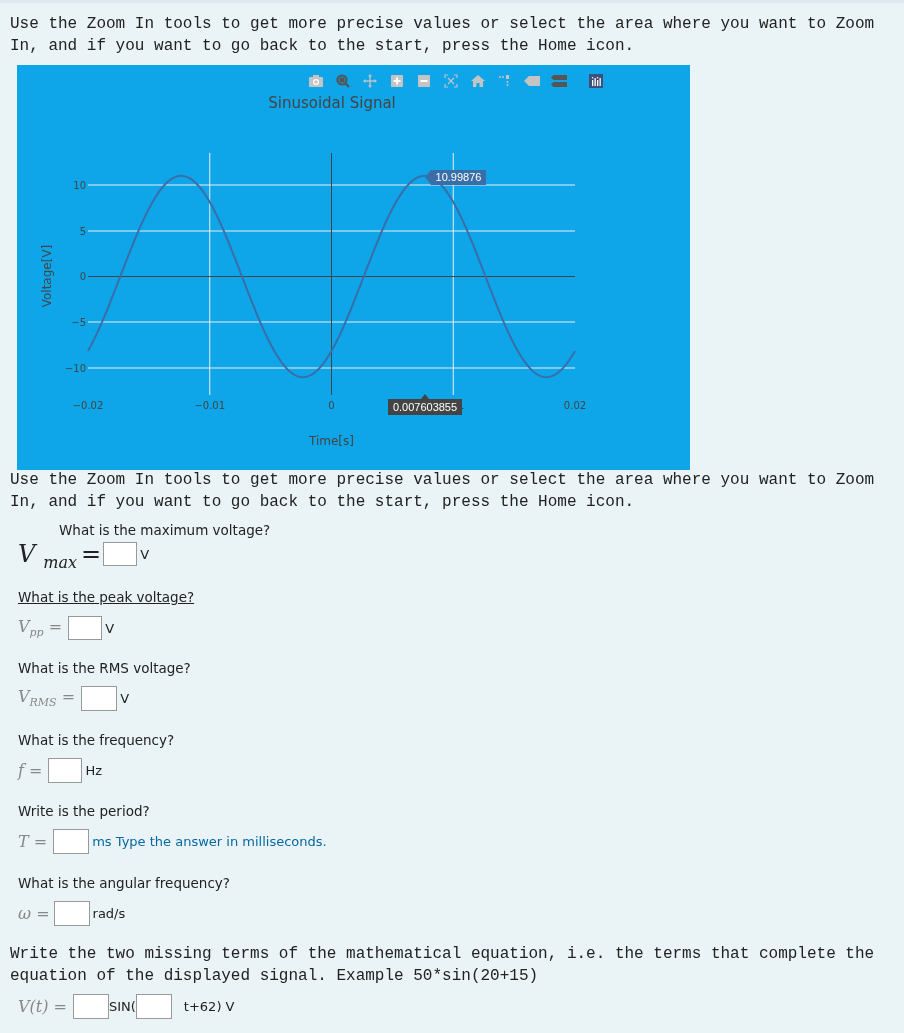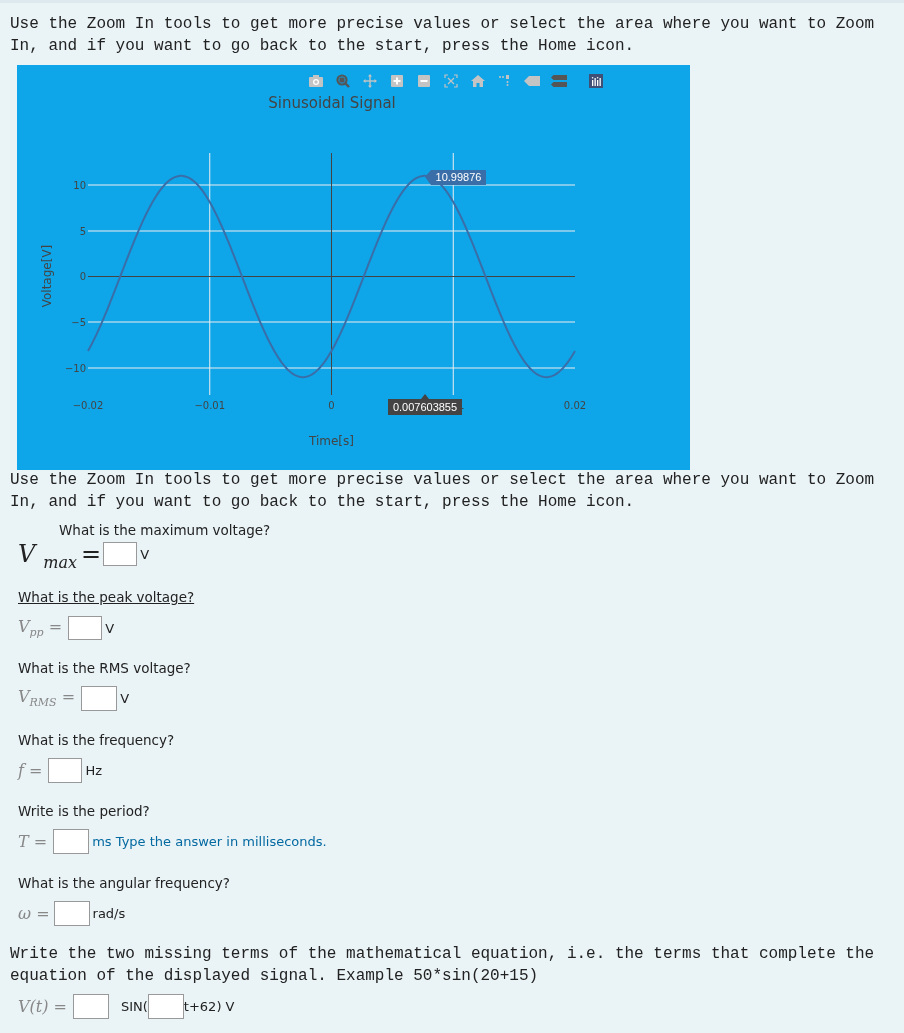--- a/index.html
+++ b/index.html
@@ -225,16 +225,16 @@
 <div class="ans-row" style="top:898px;">
   <span class="math" style="margin-right:4px;"><span>ω</span> =</span>
   <input class="inp" style="width: 36px; height: 25px;" value="">
   <span class="unit">rad/s</span>
 </div>
 
 <div class="para" style="top:940px;">Write the two missing terms of the mathematical equation, i.e. the terms that complete the equation of the displayed signal. Example 50*sin(20+15)</div>
 <div class="ans-row" style="top:991px;">
   <span class="math"><span>V(t)</span> <span>=</span></span>
   <input class="inp" style="width: 36px; height: 25px;" value="">
-  <span class="unit" style="margin-left:12px;">SIN(</span>
-  <input class="inp" style="width: 36px; height: 25px;" value="">
-  <span class="unit" style="margin-left:0;">t+62) V</span>
+  <span class="unit" style="margin-left:0;">SIN(</span>
+  <input class="inp" style="width: 36px; height: 25px;" value="">
+  <span class="unit" style="margin-left:12px;">t+62) V</span>
 </div>
 
 </body></html>

